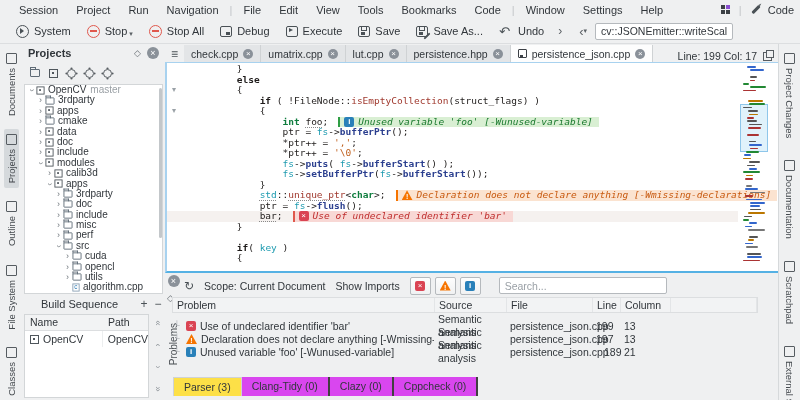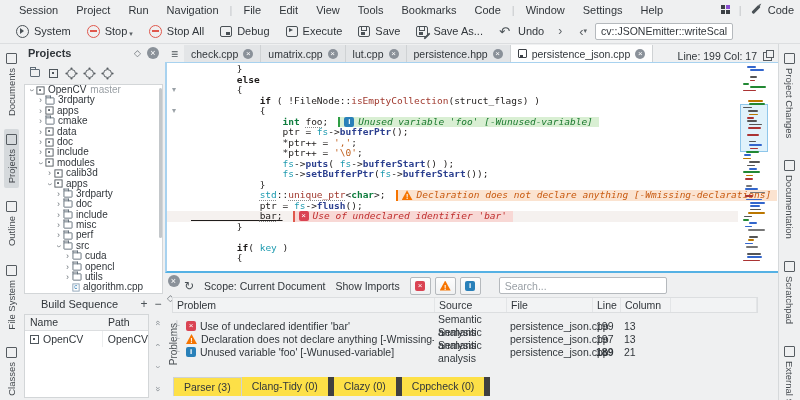--- a/index.html
+++ b/index.html
@@ -95,21 +95,21 @@
   .msave::after{content:"";position:absolute;left:1.5px;bottom:0;width:3px;height:2.5px;background:#3c4045;}
   #linecol{margin-left:auto;display:flex;align-items:center;gap:6px;padding-right:6px;font-size:10.5px;}
   .i-copy{width:7px;height:7px;border:1px solid #565c61;position:relative;background:#eff0f1;display:inline-block;}
   .i-copy::after{content:"";position:absolute;left:2px;top:-3px;width:6px;height:6px;border:1px solid #565c61;background:#eff0f1;}
   #codearea{position:absolute;left:0;top:18px;right:0;bottom:0;background:#fff;
             border-left:2px solid #a8d2ef;border-top:1px solid #a8d2ef;border-bottom:2px solid #55b1e4;box-sizing:border-box;overflow:hidden;}
   #gutter{position:absolute;left:0;top:1px;width:24px;bottom:0;}
   .fold{position:absolute;left:5px;color:#9aa1a7;font-size:8px;}
   #code{position:absolute;left:24px;top:1px;right:40px;font-family:"DejaVu Sans Mono",monospace;font-size:9.5px;}
   .cl{height:10.5px;line-height:10.5px;white-space:pre;color:#1f1c1b;}
-  .cl.cur{background:#f5f1ef;margin-left:-24px;padding-left:24px;text-decoration:underline;}
+  .cl.cur{background:#f5f1ef;margin-left:-24px;padding-left:24px;}
   .cs.kw{font-weight:bold;}
   .cs.ty{font-weight:bold;color:#0f7d3e;}
   .cs.fn{color:#a0392e;}
   .cs.mfn{font-weight:bold;color:#2b3f8f;}
   .cs.mv{color:#1e9bb0;}
   .cs.ch{color:#bf5e1a;}
   .cs.ul{text-decoration:underline dotted #8a8a8a;text-underline-offset:2px;}
   .note{display:inline-flex;align-items:center;gap:4px;margin-left:10px;padding-right:6px;font-style:italic;
         font-family:"DejaVu Sans Mono",monospace;font-size:9.5px;height:10.5px;vertical-align:top;}
   .note .nbar{width:2px;height:10.5px;flex:none;}
@@ -131,21 +131,21 @@
   .refresh{font-family:"DejaVu Sans",sans-serif;font-size:12px;color:#4a5156;}
   .fbtn{width:19px;height:16px;border:1px solid #b5b9bd;border-radius:2px;background:linear-gradient(#fdfdfd,#f0f1f2);
         display:flex;align-items:center;justify-content:center;margin-right:-6px;}
   #ptable{position:absolute;left:7px;top:24px;width:586px;font-size:10.5px;}
   .phead{display:grid;grid-template-columns:262px 72px 86px 28px 50px auto;background:#f2f3f4;border:1px solid #dcdee0;height:14px;line-height:14px;}
   .phead span{padding-left:4px;border-right:1px solid #e3e5e7;}
   .prow{display:grid;grid-template-columns:262px 72px 86px 28px 50px auto;height:13px;line-height:13px;align-items:center;}
   .pc1{display:flex;align-items:center;gap:4px;white-space:nowrap;overflow:hidden;}
   .branch{color:#b8bcc0;font-family:"DejaVu Sans Mono",monospace;font-size:9px;width:10px;text-align:center;flex:none;}
   #ptabs{position:absolute;left:8px;bottom:4px;display:flex;font-size:10.5px;}
-  .ptab{padding:3px 10px;background:#fde047;border-right:6px solid #404040;cursor:default;}
+  .ptab{padding:3px 10px;background:#d946ef;border-right:2px solid #404040;cursor:default;}
   .ptab.active{background:#fde047;border:1px solid #cfd2d4;border-bottom:none;}
 </style>
 </head>
 <body>
 
 <div id="app">
 
   <div id="menubar">
     <span class="mitem">Session</span>
     <span class="mitem">Project</span>
@@ -546,21 +546,21 @@
             <span style="padding-left: 4px;">13</span>
           </div>
           <div class="prow">
             <span class="pc1">
               <span class="branch">└</span>
               <span class="sev sev-info">i</span>
               <span>Unused variable 'foo' [-Wunused-variable]</span>
             </span>
             <span style="padding-left: 4px;">Semantic analysis</span>
             <span style="padding-left: 4px;">persistence_json.cpp</span>
-            <span style="padding-left: 4px; font-weight: bold;">189</span>
+            <span style="padding-left: 12px;">189</span>
             <span style="padding-left: 4px;">21</span>
           </div>
         </div>
     </div>
     <div id="ptabs">
         <span class="ptab active">Parser (3)</span>
         <span class="ptab">Clang-Tidy (0)</span>
         <span class="ptab">Clazy (0)</span>
         <span class="ptab">Cppcheck (0)</span>
       </div>

